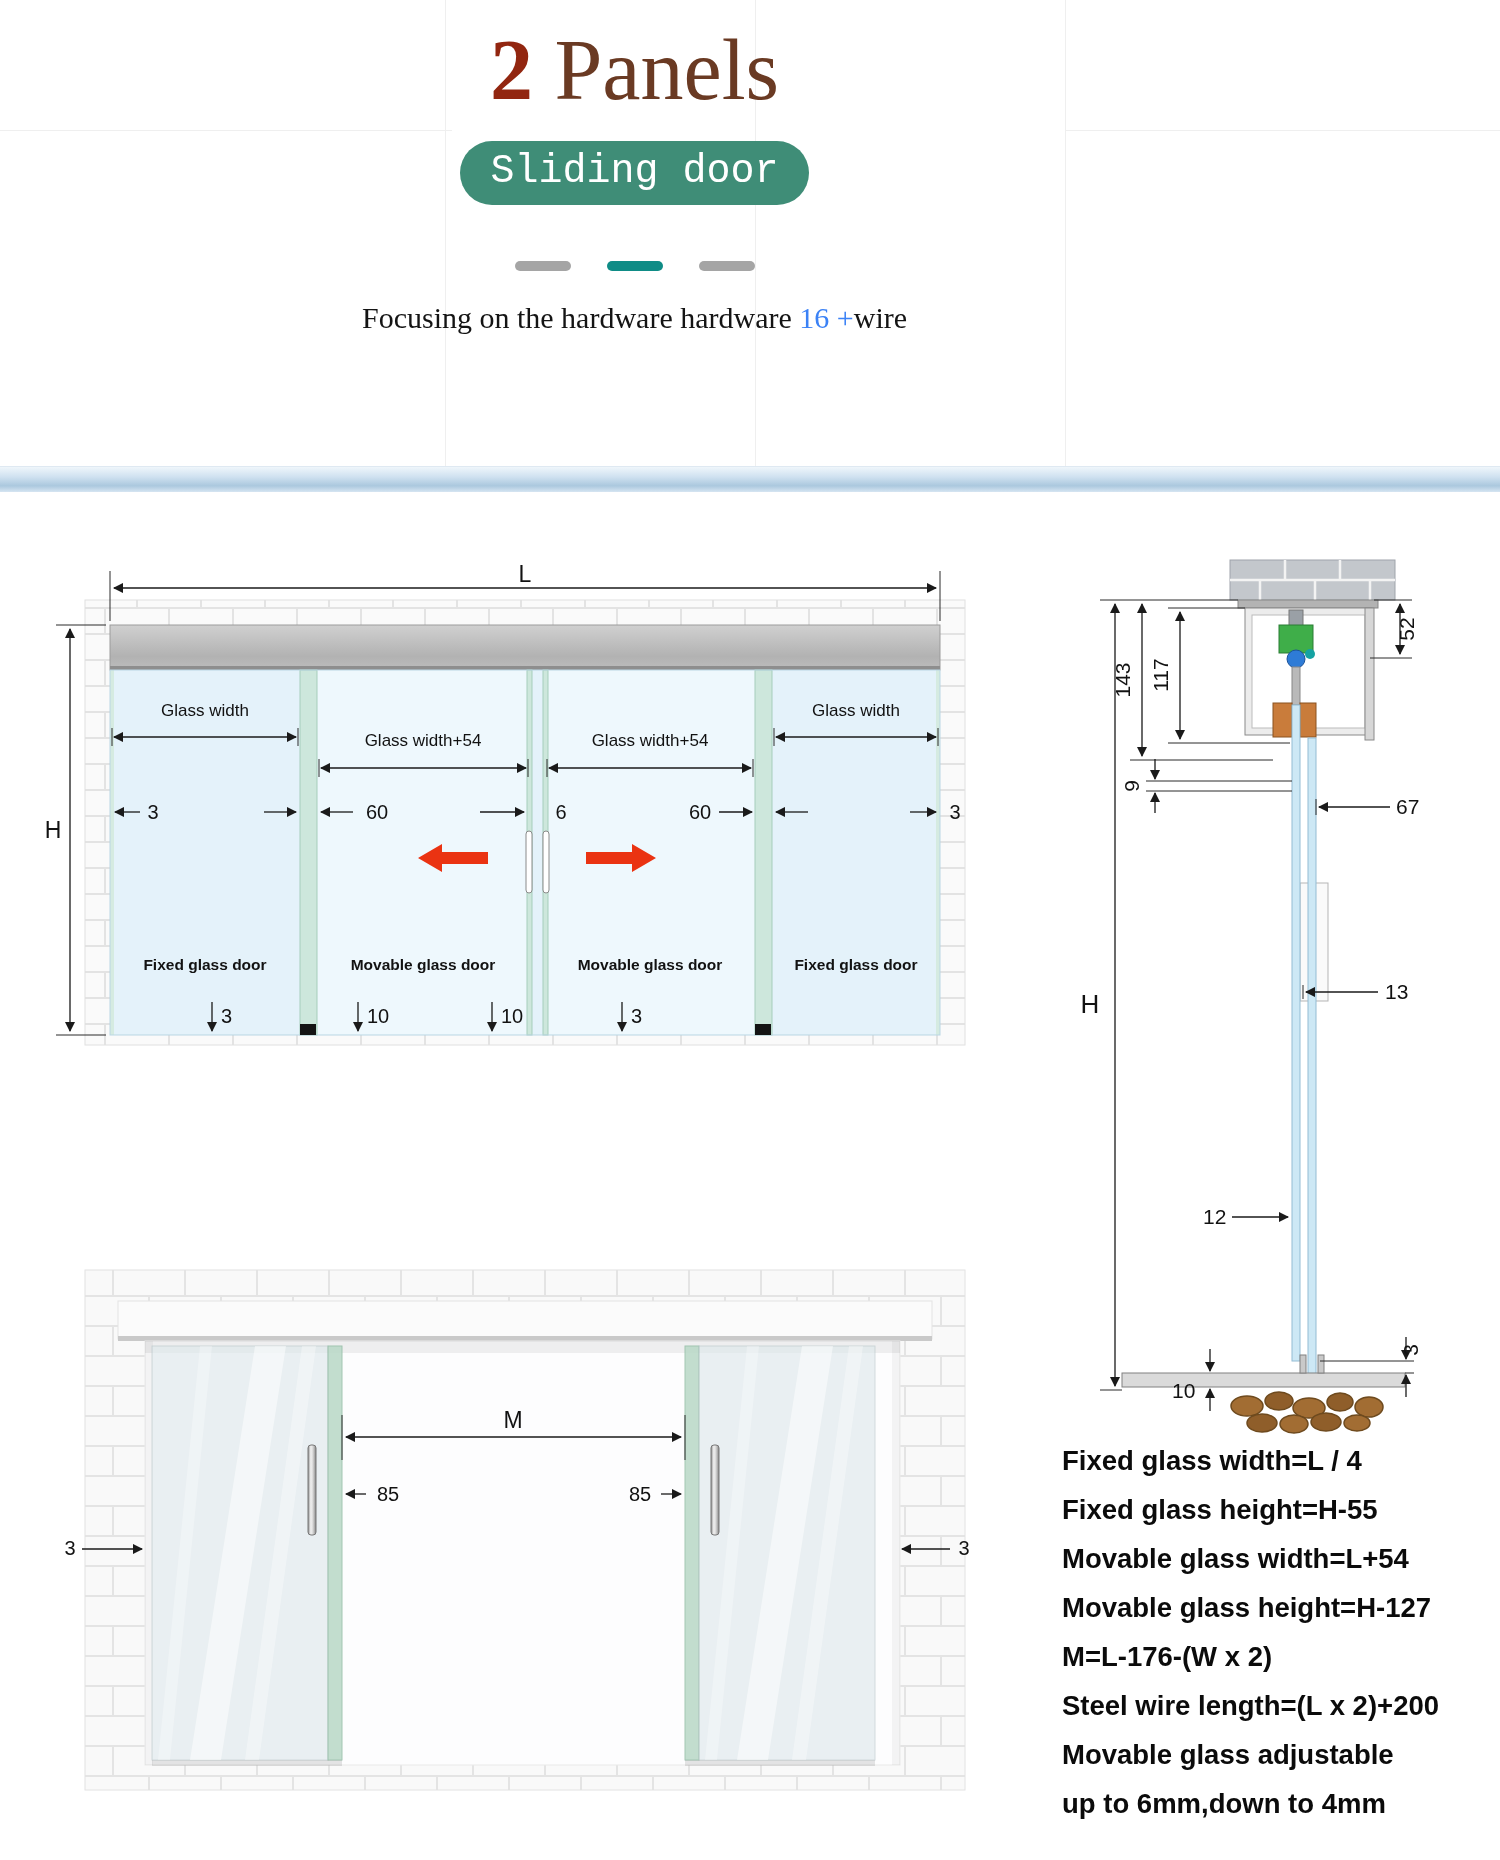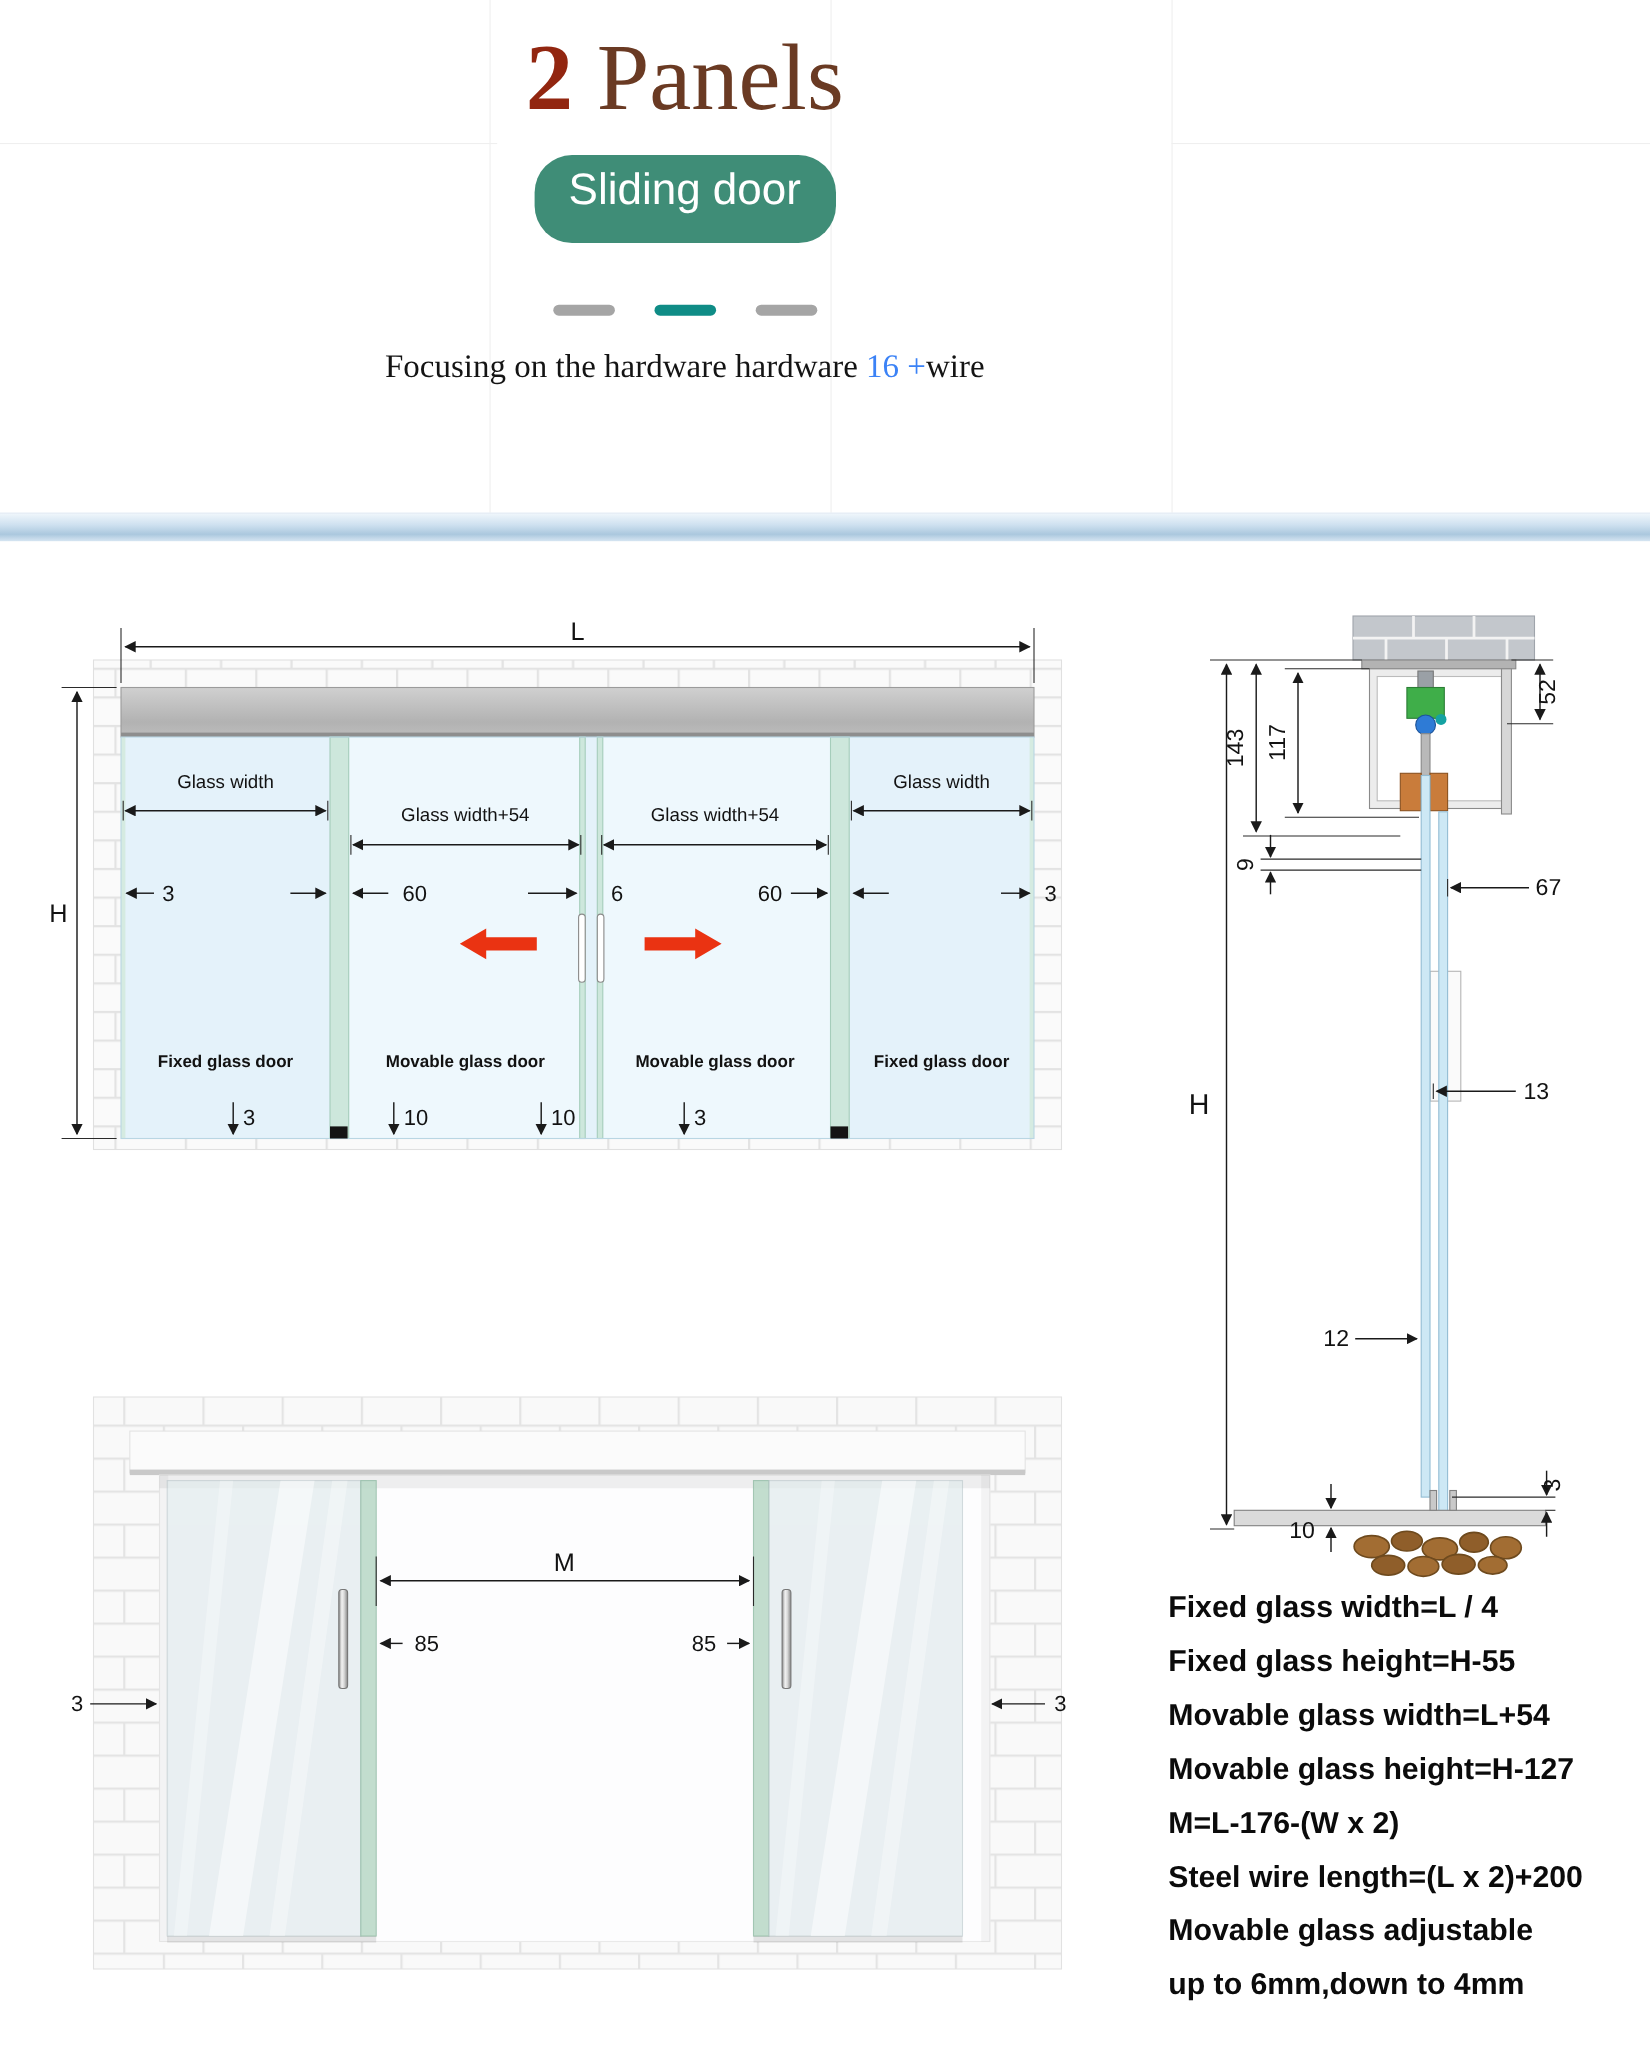--- a/index.html
+++ b/index.html
@@ -1,25 +1,25 @@
 <!DOCTYPE html>
 <html><head>
 <meta charset="utf-8">
 <style>
   *{margin:0;padding:0;box-sizing:border-box}
   html,body{background:#fff}
   .page{position:relative;width:1500px;height:1860px;background:#fff;overflow:hidden;font-family:"Liberation Sans",sans-serif}
   .colline{position:absolute;top:0;width:1px;height:466px;background:#efefef}
   .rowline{position:absolute;height:1px;background:#efefef}
-  .header{position:absolute;left:0;top:0;width:1245px;text-align:center}
+  .header{position:absolute;left:12px;top:0;width:1245px;text-align:center}
   .title1{margin-top:24px;font-family:"Liberation Serif",serif;font-size:86px;line-height:1.08;font-weight:normal;color:#6a3a23}
   .title1 .tnum{font-weight:bold;color:#922610}
   .title2{font-family:"Liberation Serif",serif;font-size:84px;line-height:1.06;font-weight:normal;color:#6a3a23;margin-top:2px}
   .badges{margin-top:24px;display:flex;justify-content:center;gap:52px}
-  .badge{min-width:274px;height:80px;line-height:62px;padding:0 30px;background:#3f8d77;border-radius:34px;color:#fff;font-family:Liberation Sans, sans-serif;font-size:40px}
+  .badge{min-width:274px;height:64px;line-height:62px;padding:0 30px;background:#3f8d77;border-radius:34px;color:#fff;font-family:Liberation Mono, monospace;font-size:40px}
   .dashes{margin-top:56px;display:flex;justify-content:center;gap:36px}
   .dash{width:56px;height:10px;border-radius:5px;background:#a5a5a5;display:inline-block}
   .dash.active{background:#0f8c86}
   .tagline{margin-top:30px;font-family:"Liberation Serif",serif;font-size:30px;color:#141414}
   .tagline .red{color:#3b82f6}
   .blue-bar{position:absolute;left:0;top:466px;width:1500px;height:26px;
     background:linear-gradient(180deg,#eff6fb 0%,#cfe1f0 40%,#abc8de 75%,#d6e5f2 100%);
     border-top:1px solid #dfe9f2}
   svg{position:absolute}
   #fv{left:40px;top:555px}

